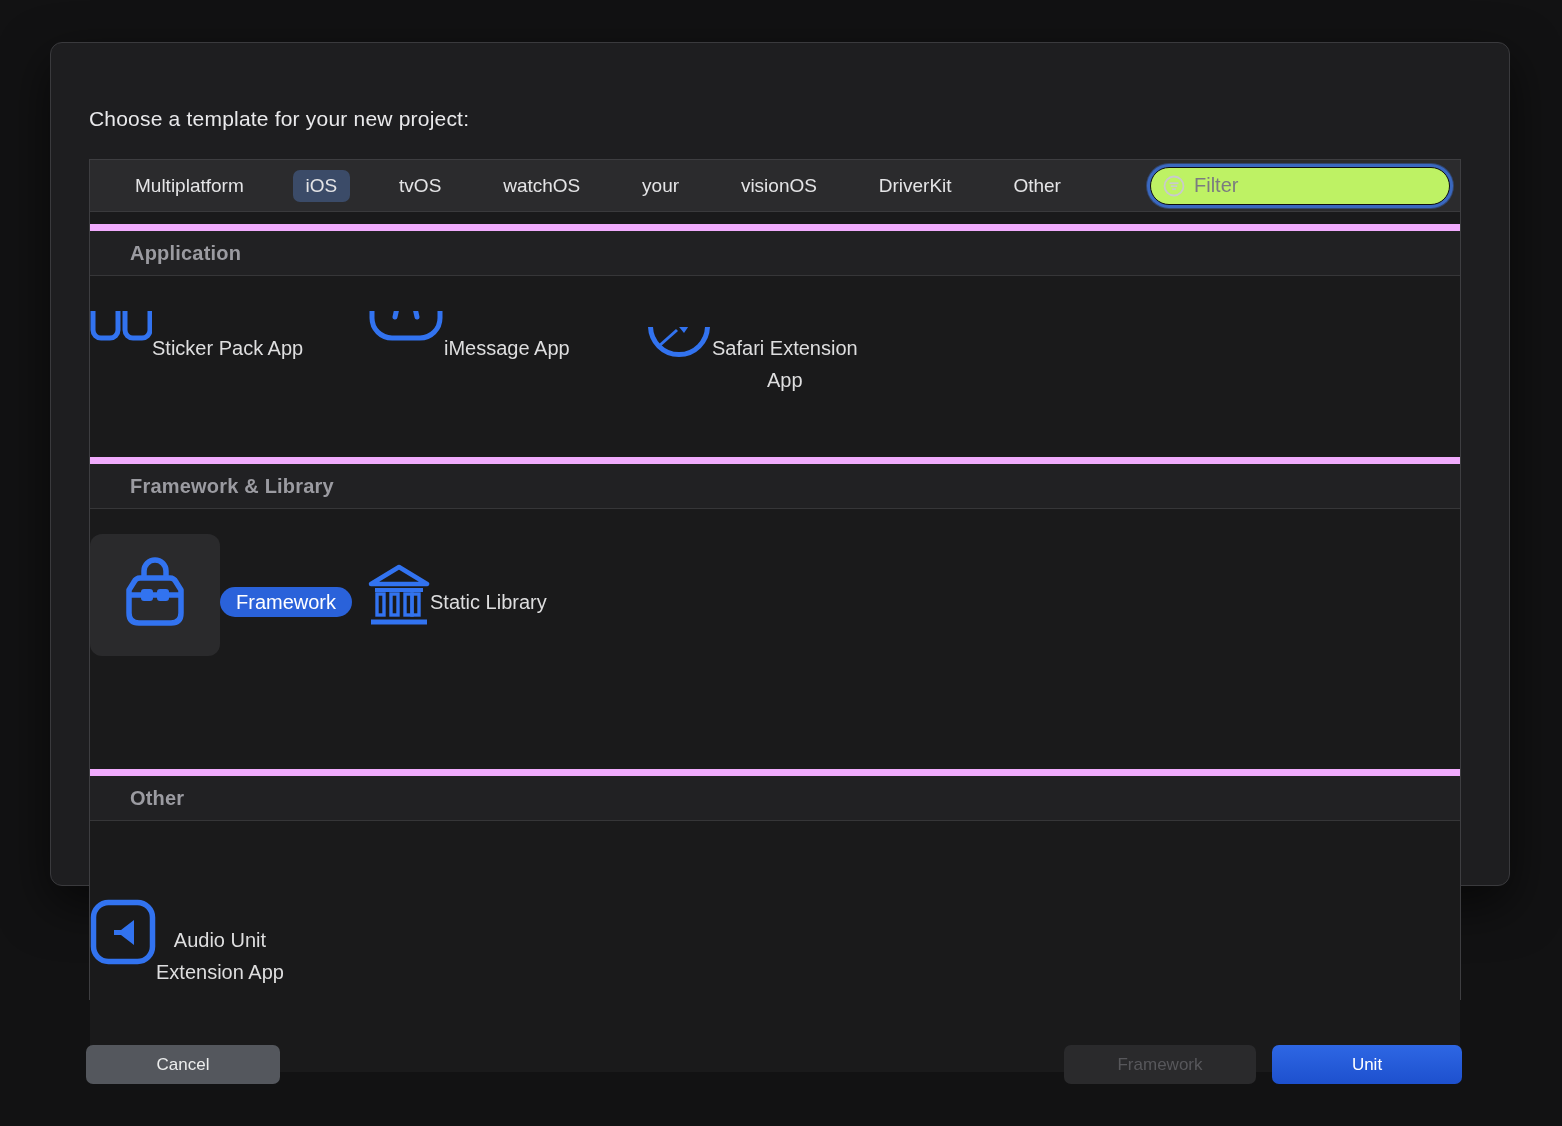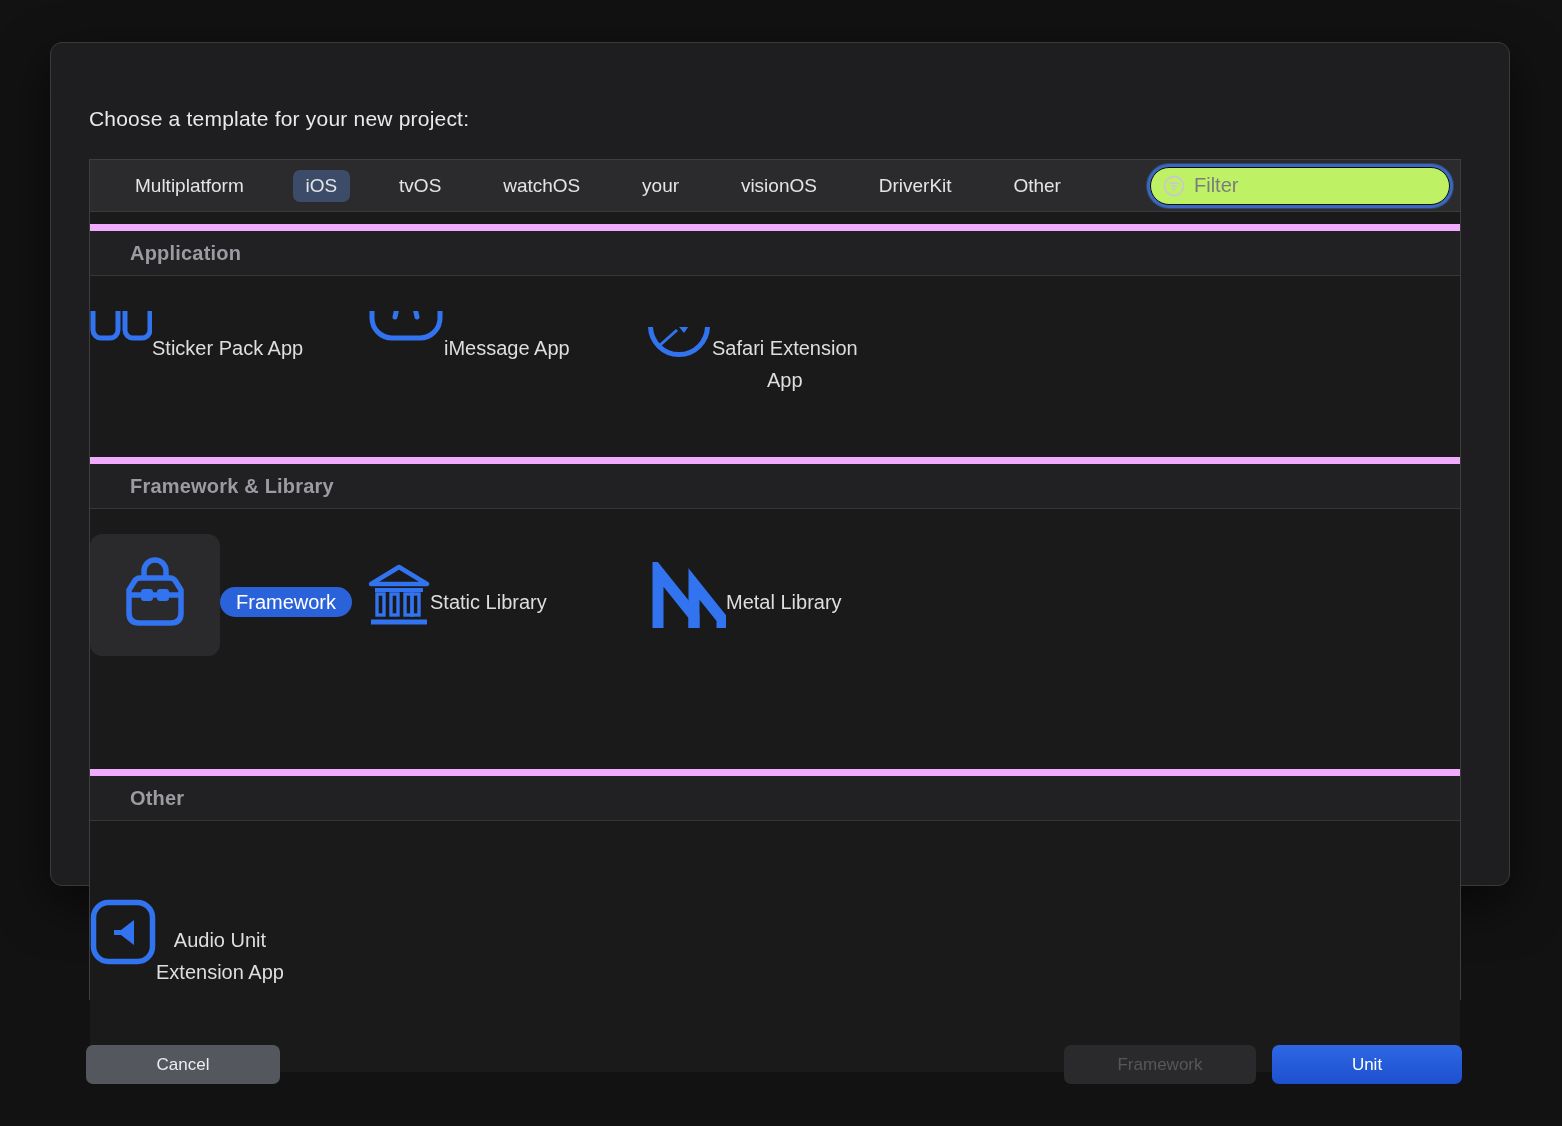--- a/index.html
+++ b/index.html
@@ -171,31 +171,20 @@
               <rect x="9" y="30" width="7" height="21" class="stroke-blue" stroke-width="3.4"></rect>
               <rect x="23" y="30" width="7" height="21" class="stroke-blue" stroke-width="3.4"></rect>
               <rect x="37" y="30" width="7" height="21" class="stroke-blue" stroke-width="3.4"></rect>
               <rect x="51" y="30" width="7" height="21" class="stroke-blue" stroke-width="3.4" transform="translate(-7,0)"></rect>
               <line x1="3" y1="58" x2="59" y2="58" class="stroke-blue" stroke-width="5"></line>
             </svg>
           </span>
         </div>
         <div class="tpl-label">Static Library</div>
       </div>
-      <div class="item">
-        <div class="icon-zone">
-          <span>
-            <svg width="80" height="66" viewBox="0 0 80 66">
-              <path d="M12,66 V9 L48,54 V66" fill="none" stroke="#3273f0" stroke-width="11" stroke-linejoin="miter"></path>
-              <path d="M48,66 V22 L76,57 V66" fill="none" stroke="#3273f0" stroke-width="11" stroke-linejoin="miter"></path>
-            </svg>
-          </span>
-        </div>
-        <div class="tpl-label">Metal Library</div>
-      </div>
     </div>
 
     <div class="section-header">
       <span>Other</span>
     </div>
     <div class="row r-other">
       <div class="item">
         <span>
           <svg width="66" height="66" viewBox="0 0 66 66">
             <rect x="3.5" y="3.5" width="59" height="59" rx="15" class="stroke-blue" stroke-width="5.5"></rect>

